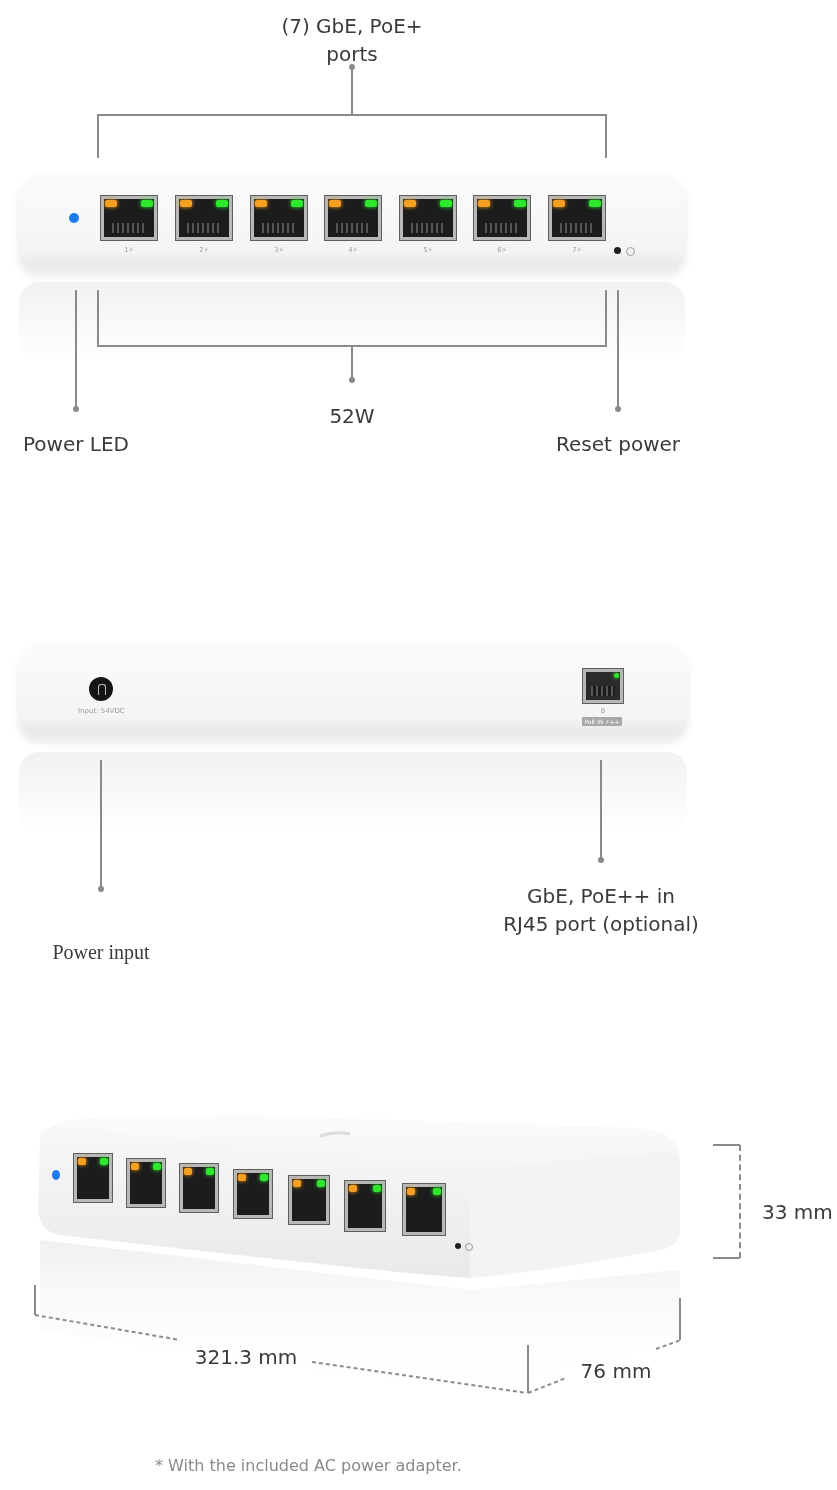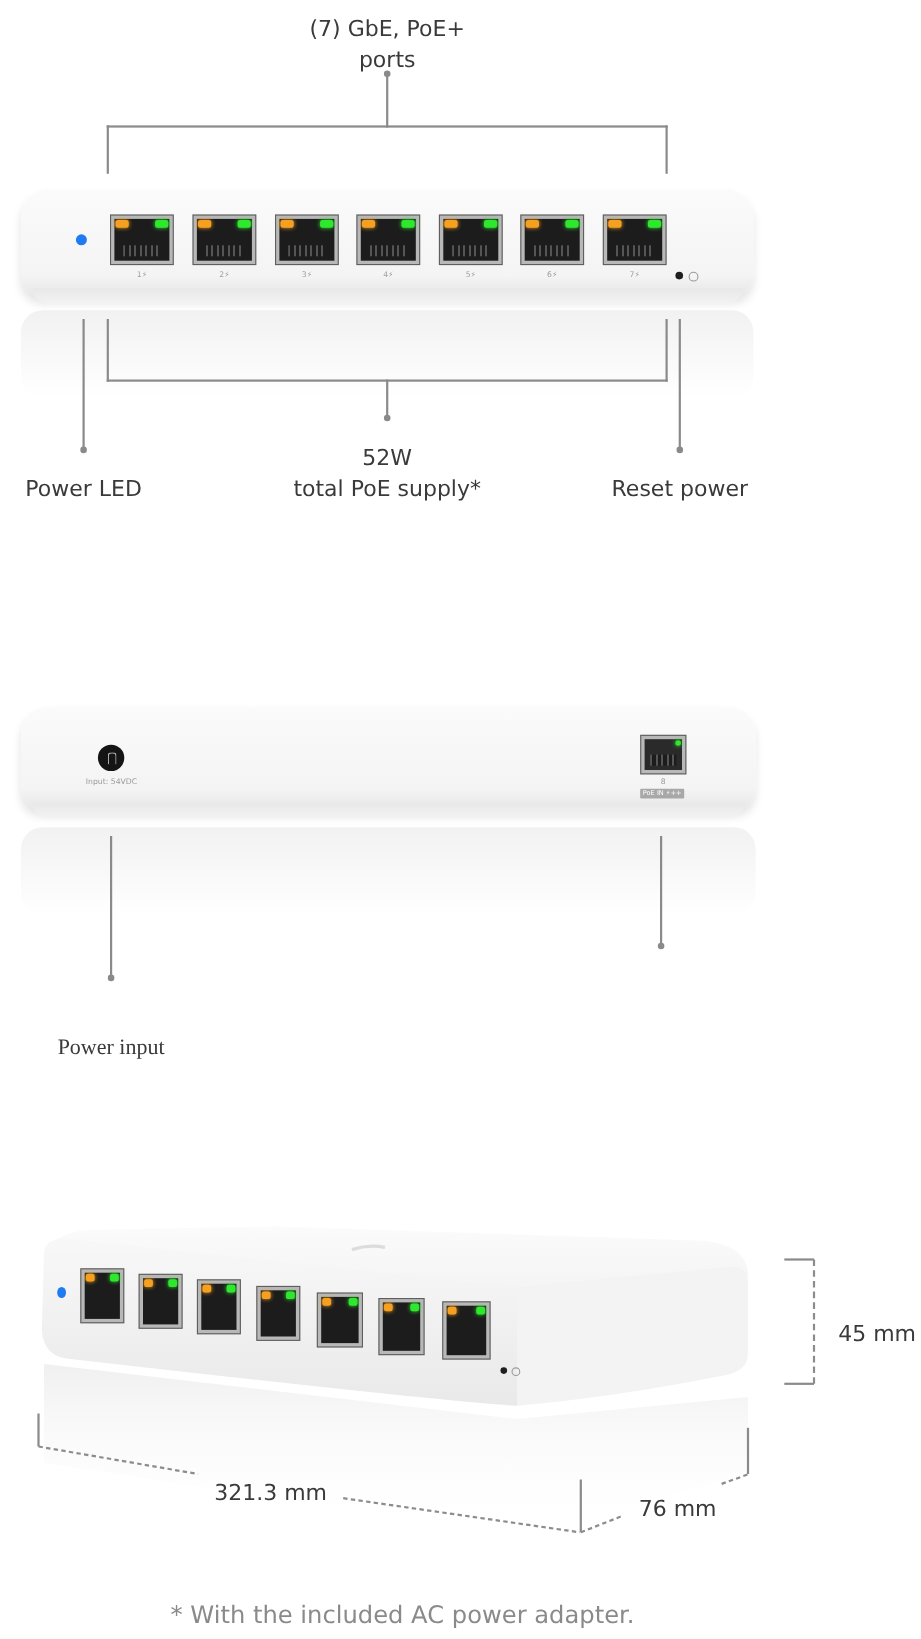--- a/index.html
+++ b/index.html
@@ -22,21 +22,21 @@
   .port-led-o { position:absolute; left:4px; top:4px; width:12px; height:7px; background:#f5a020; box-shadow:0 0 4px #f5a020; border-radius:2px; }
   .port-led-g { position:absolute; right:4px; top:4px; width:12px; height:7px; background:#2ee82e; box-shadow:0 0 4px #2ee82e; border-radius:2px; }
   .port-pins { position:absolute; left:8px; right:8px; bottom:4px; height:10px;
                background:repeating-linear-gradient(90deg,#555 0 2px,#1c1c1c 2px 5px); }
   .port-num { position:absolute; font-size:7px; color:#a0a0a0; text-align:center; width:58px; }
 
   .led-blue { position:absolute; width:10px; height:10px; border-radius:50%; background:#1e7bf0; }
   .reset-dot { position:absolute; width:7px; height:7px; border-radius:50%; background:#1e1e1e; }
   .reset-icon { position:absolute; width:7px; height:7px; border-radius:50%; border:1px solid #9a9a9a; }
 
-  .footnote { position:absolute; font-size:22px; color:#8a8a8a; white-space:nowrap; }
+  .footnote { position:absolute; font-size:16px; color:#8a8a8a; white-space:nowrap; }
   .dashed-v { position:absolute; border-left:2px dashed #8c8c8c; width:0; }
 </style>
 </head>
 <body>
 
 <div>
   <div class="label" style="left:252px; top:2px; width:200px;">
     <div>(7) GbE, PoE+</div>
     <div>ports</div>
   </div>
@@ -120,21 +120,20 @@
   <div class="line" style="left:605px; top:290px; width:2px; height:57px;"></div>
   <div class="line" style="left:97px; top:345px; width:510px; height:2px;"></div>
   <div class="line" style="left:351px; top:345px; width:2px; height:34px;"></div>
   <div class="dot" style="left:349px; top:377px;"></div>
   <div class="line" style="left:617px; top:290px; width:2px; height:118px;"></div>
   <div class="dot" style="left:615px; top:406px;"></div>
 
   <div class="label" style="left:0px; top:420px; width:152px;">Power LED</div>
   <div class="label" style="left:232px; top:392px; width:240px;">
     <div>52W</div>
-    <div>total PoE supply*</div>
   </div>
   <div class="label" style="left:538px; top:420px; width:160px;">Reset power</div>
 </div>
 
 <div>
   <div class="switch" style="left:19px; top:642px; width:668px; height:94px;"></div>
   <div class="switch-bottom" style="left:30px; top:730px; width:647px; height:14px;"></div>
   <div class="reflection" style="left:19px; top:752px; width:668px; height:80px;"></div>
 
   <div style="position:absolute; left:89px; top:677px; width:24px; height:24px; border-radius:50%; background:#151515;">
@@ -151,20 +150,22 @@
   <div class="abs" style="left:582px; top:707px; width:42px; text-align:center; font-size:7px; color:#9a9a9a;">8</div>
   <div class="abs" style="left:582px; top:717px; width:40px; height:9px; background:#a8a8a8; color:#fff; font-size:6px; line-height:9px; text-align:center; border-radius:1px;">PoE IN ⚡++</div>
 
   <div class="line" style="left:100px; top:760px; width:2px; height:128px;"></div>
   <div class="dot" style="left:98px; top:886px;"></div>
   <div class="line" style="left:600px; top:760px; width:2px; height:100px;"></div>
   <div class="dot" style="left:598px; top:857px;"></div>
 
   <div class="label" style="left:20px; top:928px; width:162px;font-family:Liberation Serif, serif;">Power input</div>
   <div class="label" style="left:480px; top:872px; width:242px;">
+    <div>GbE, PoE++ in</div>
+    <div>RJ45 port (optional)</div>
   </div>
 </div>
 
 <div>
   <svg class="abs" style="left:0; top:1100px;" width="837" height="300" viewBox="0 1100 837 300">
     <defs>
       <linearGradient id="topg" x1="0" y1="0" x2="0" y2="1">
         <stop offset="0" stop-color="#fbfbfb"></stop>
           <stop offset="1" stop-color="#f1f1f1"></stop>
       </linearGradient>
@@ -227,21 +228,21 @@
         <div class="port-led-o" style="width:8px;"></div>
         <div class="port-led-g" style="width:8px;"></div>
       </div>
   </div>
   <div class="reset-dot" style="left:455px; top:1243px; width:6px; height:6px;"></div>
   <div class="reset-icon" style="left:465px; top:1243px; width:6px; height:6px;"></div>
 
   <div class="line" style="left:713px; top:1144px; width:27px; height:2px;"></div>
   <div class="line" style="left:713px; top:1257px; width:27px; height:2px;"></div>
   <div class="dashed-v" style="left:739px; top:1145px; height:113px;"></div>
-  <div class="label" style="left:762px; top:1188px; width:76px; text-align:left;">45 mm</div>
+  <div class="label" style="left:762px; top:1188px; width:76px; text-align:left;">33 mm</div>
 
   <div class="line" style="left:34px; top:1285px; width:2px; height:30px;"></div>
   <svg class="abs" style="left:0; top:1280px;" width="837" height="120" viewBox="0 1280 837 120">
     <line x1="35" y1="1315" x2="180" y2="1340" stroke="#8c8c8c" stroke-width="2" stroke-dasharray="4,3"></line>
     <line x1="312" y1="1362" x2="527" y2="1393" stroke="#8c8c8c" stroke-width="2" stroke-dasharray="4,3"></line>
     <line x1="528" y1="1393" x2="566" y2="1378" stroke="#8c8c8c" stroke-width="2" stroke-dasharray="4,3"></line>
     <line x1="656" y1="1349" x2="681" y2="1340" stroke="#8c8c8c" stroke-width="2" stroke-dasharray="4,3"></line>
   </svg>
   <div class="line" style="left:527px; top:1345px; width:2px; height:48px;"></div>
   <div class="line" style="left:679px; top:1298px; width:2px; height:42px;"></div>

